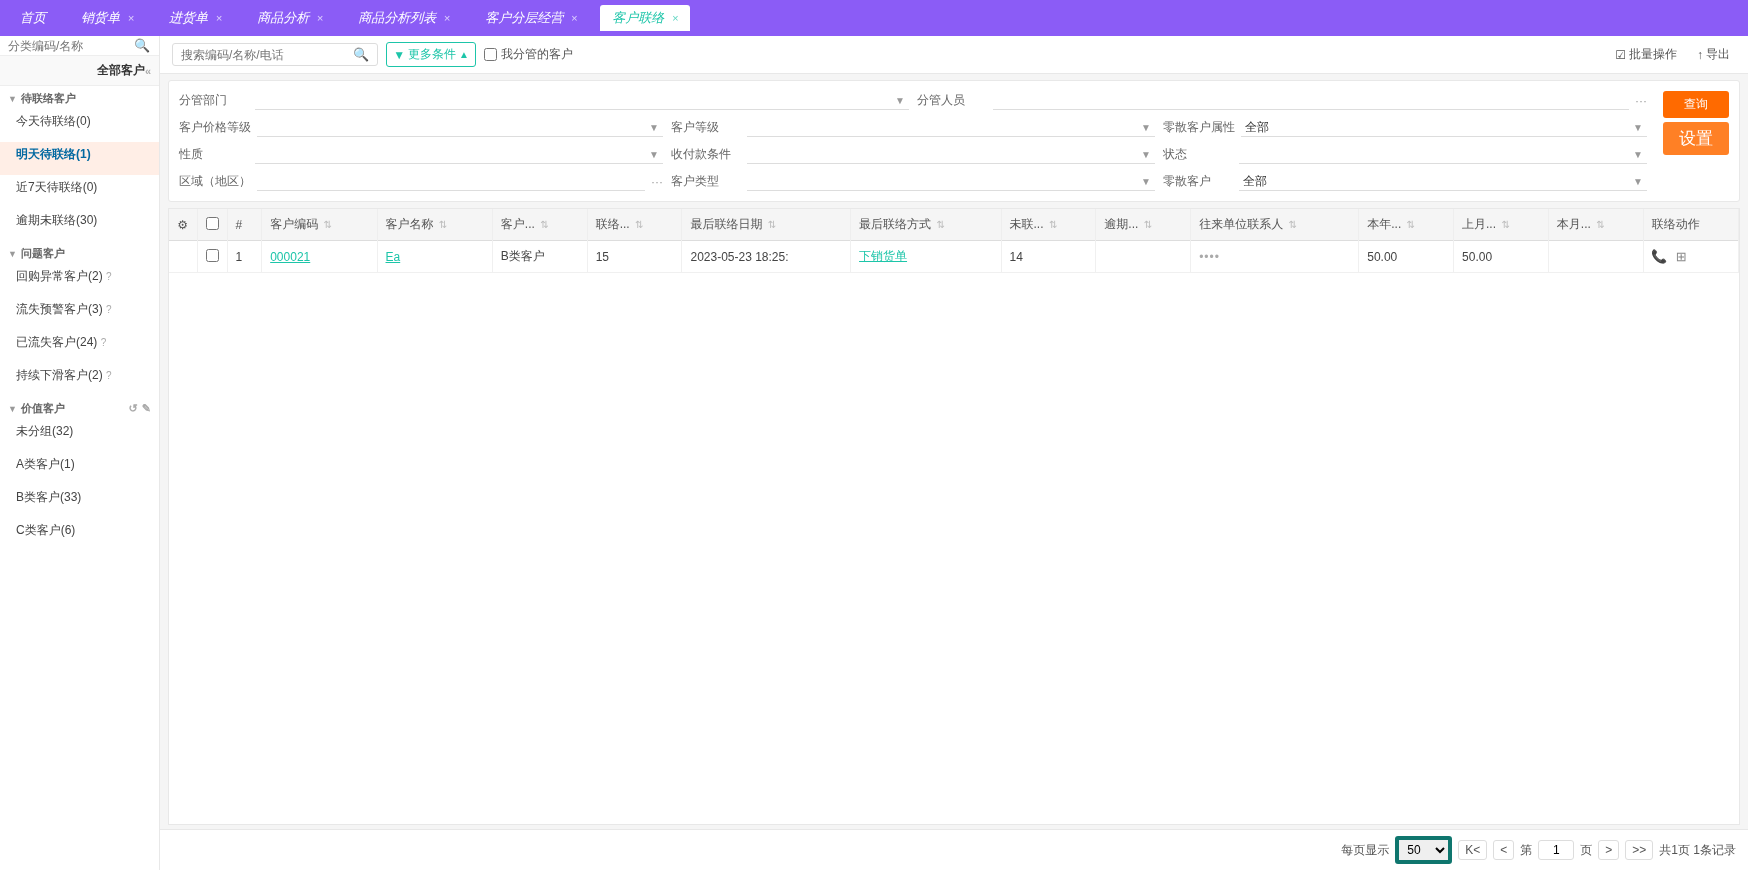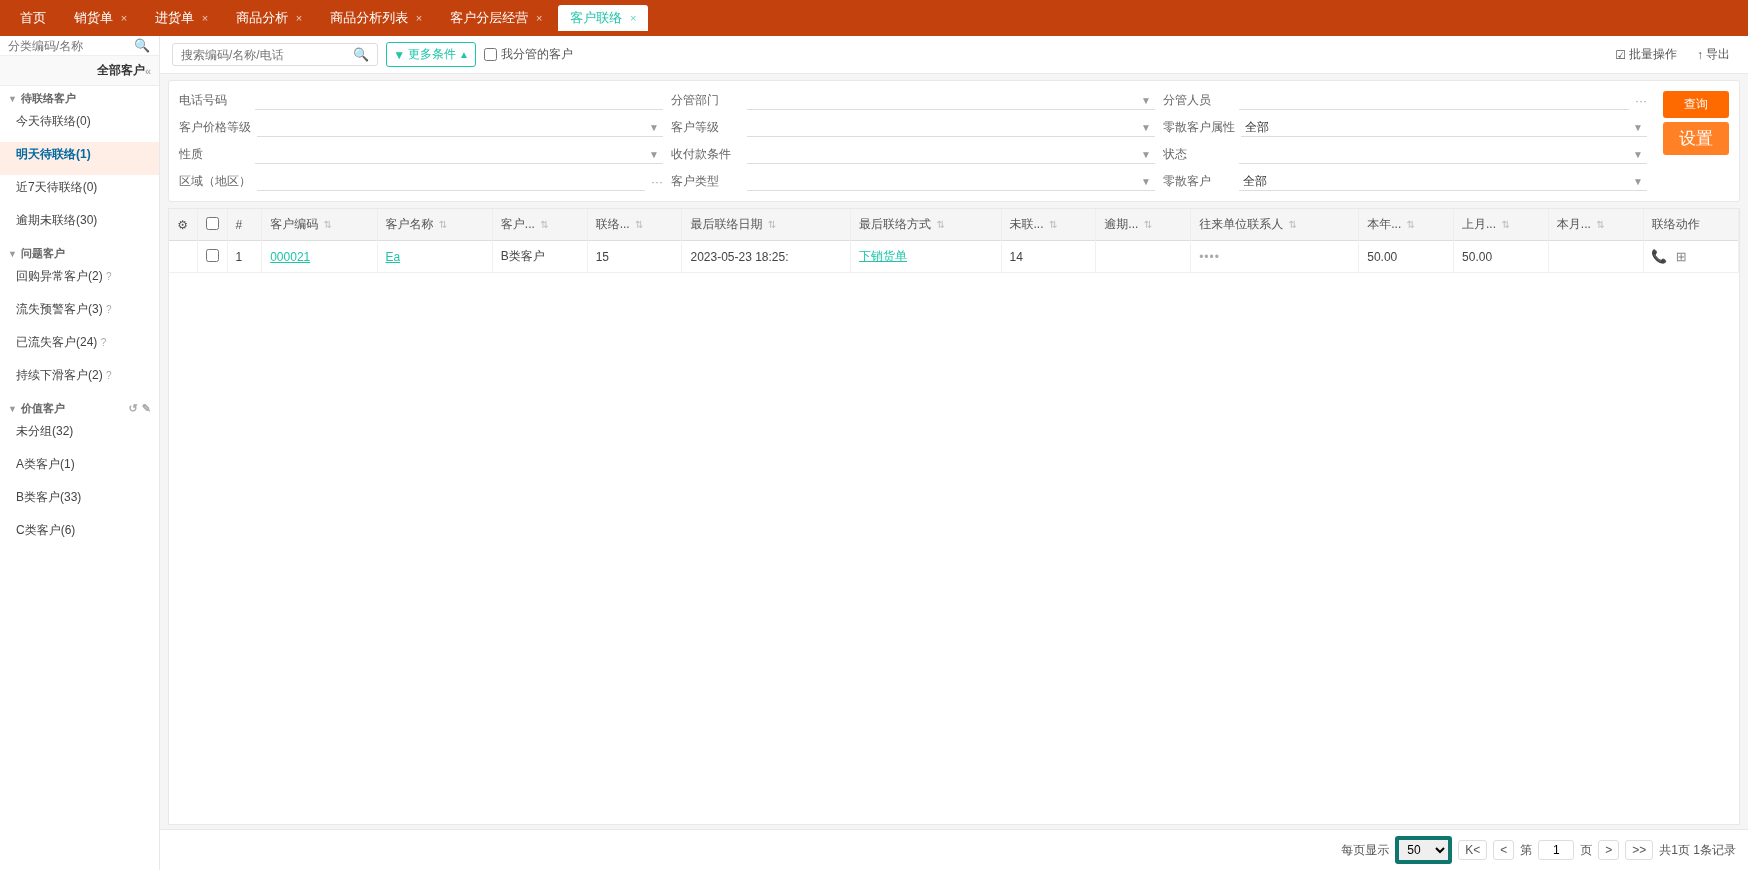--- a/index.html
+++ b/index.html
@@ -1,25 +1,26 @@
 <!DOCTYPE html>
 <html><head>
   <meta charset="utf-8">
   <style>
     * { box-sizing: border-box; margin: 0; padding: 0; }
     body { font-family: 'Microsoft YaHei', Arial, sans-serif; font-size: 12px; background: #f5f5f5; color: #333; }
 
     
     .top-nav {
-      background: #c2410c;
+      background: #8b5cf6;
       height: 36px;
       display: flex;
       align-items: center;
       padding: 0 8px;
-      gap: 4px;
+      gap: 11px;
+      font-style: italic;
     }
     .nav-item {
       color: #fff;
       padding: 4px 12px;
       cursor: pointer;
       font-size: 13px;
       border-radius: 3px 3px 0 0;
       white-space: nowrap;
     }
     .nav-item.active {
@@ -445,24 +446,20 @@
           <span>导出</span>
         </div>
       </div>
     </div>
 
     <div class="filter-panel">
       <div style="display:flex; gap:8px;">
         <div style="flex:1;">
 
           <div class="filter-row">
-            <div class="filter-item">
-              <span class="filter-label">电话号码</span>
-              <input class="filter-input" value="" style="">
-            </div>
             <div class="filter-item">
               <span class="filter-label">分管部门</span>
               <div class="select-wrapper">
                 <select><option></option></select>
                 <span class="select-arrow">▼</span>
               </div>
             </div>
             <div class="filter-item">
               <span class="filter-label">分管人员</span>
               <input class="filter-input" value="" style="">

